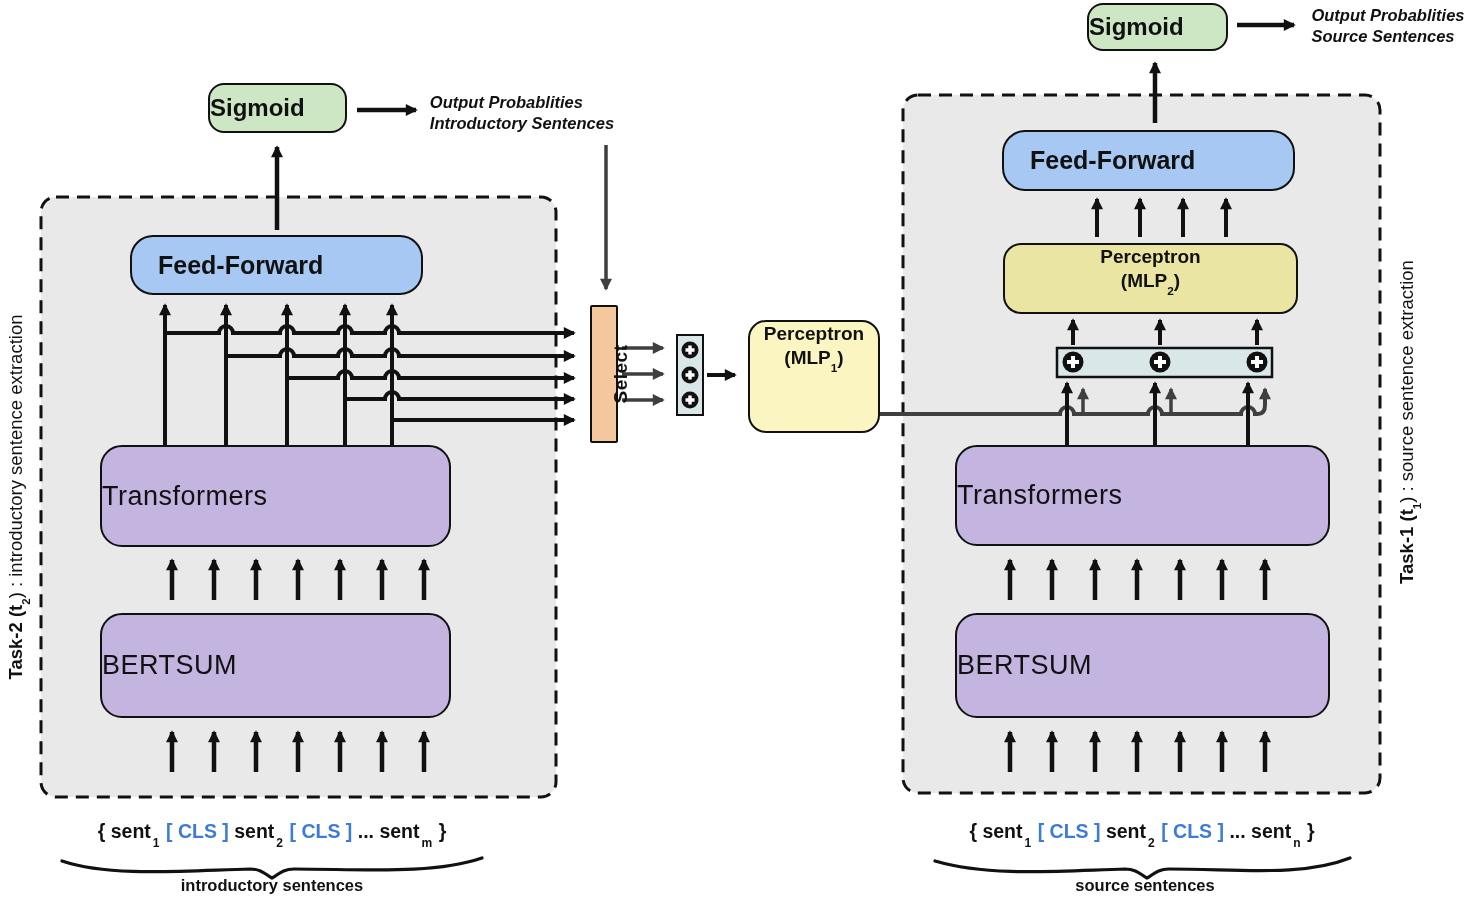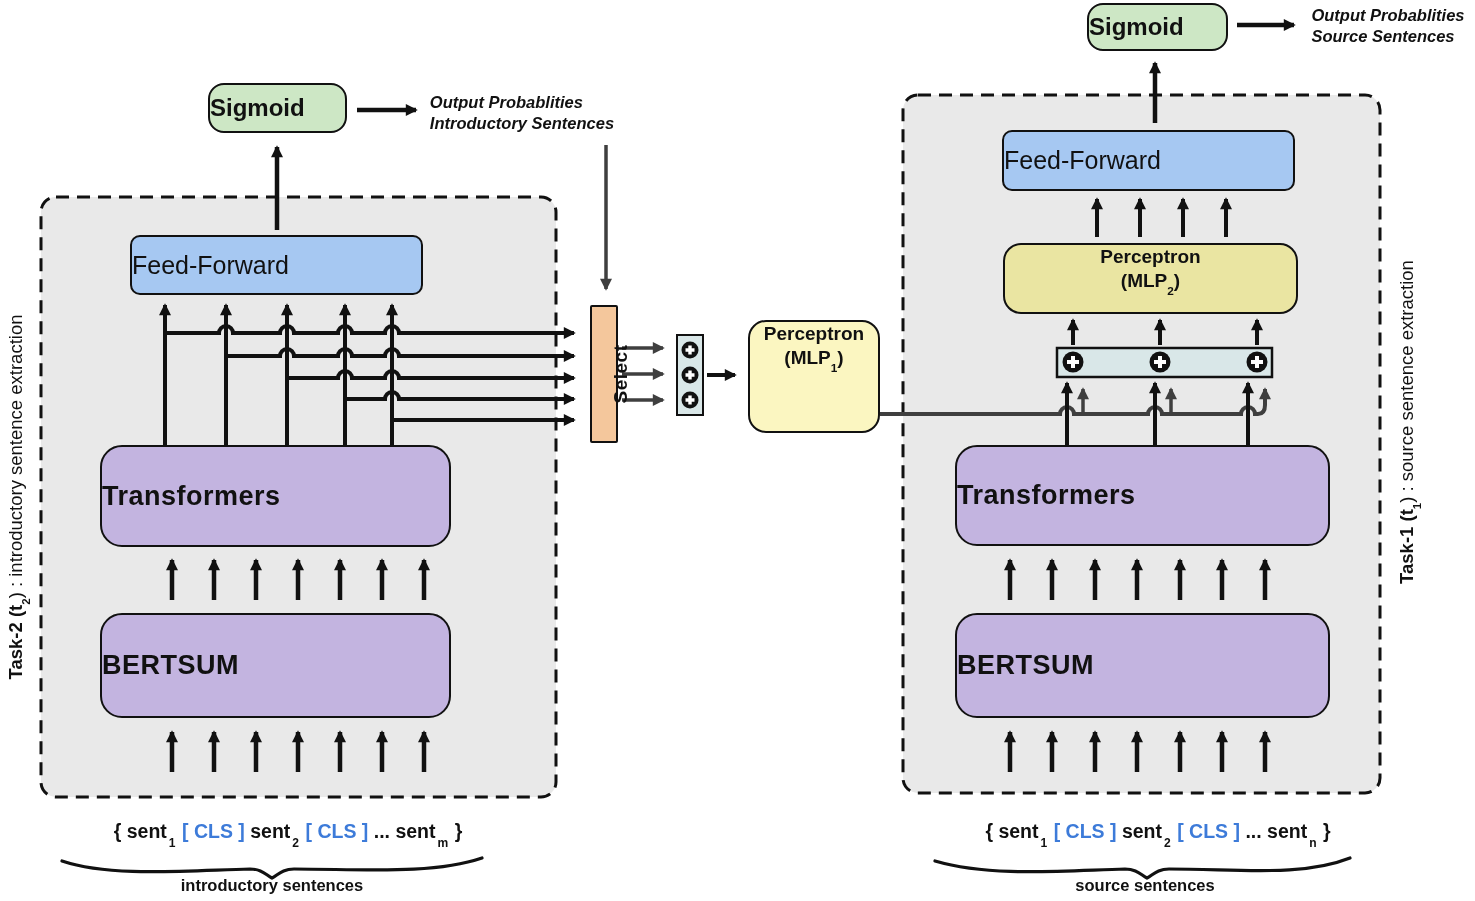--- a/index.html
+++ b/index.html
@@ -8,31 +8,31 @@
     --select-orange:#f4c79c; --aggregate-teal:#d9e7e8; --cls-blue:#3d7bd9;
     --arrow-black:#111111; --arrow-gray:#3f3f3f;
   }
   html,body{margin:0;padding:0;background:#ffffff;}
   #stage{position:relative;width:1475px;height:901px;overflow:hidden;
          font-family:"Liberation Sans","DejaVu Sans",sans-serif;color:#111;}
   svg.layer{position:absolute;left:0;top:0;z-index:1;}
   .box{position:absolute;z-index:3;display:flex;align-items:center;justify-content:flex-start;
        box-sizing:border-box;border:2.5px solid #111;color:#111;text-align:center;}
   .sigmoid{background:var(--sigmoid-green);border-radius:16px;font-size:24px;font-weight:600;}
-  .ff{background:var(--feed-forward-blue);border-radius:10px;font-size:25px;font-weight:400;}
-  .module{background:var(--module-purple);border-radius:22px;font-size:27px;font-weight:700;letter-spacing:0.5px;}
+  .ff{background:var(--feed-forward-blue);border-radius:23px;font-size:25px;font-weight:700;padding-left:26px;}
+  .module{background:var(--module-purple);border-radius:22px;font-size:27px;font-weight:400;letter-spacing:0.5px;}
   .mlp{flex-direction:column;border-radius:18px;font-size:19px;font-weight:600;line-height:24px;}
   .mlp1{background:var(--mlp1-yellow);}
   .mlp2{background:var(--mlp2-yellow);}
   .selectbox{background:var(--select-orange);border-width:2px;border-radius:2px;}
   .selectbox span{transform:rotate(-90deg);font-size:19px;font-weight:600;letter-spacing:0.5px;white-space:nowrap;}
   .outtext{position:absolute;z-index:3;font-style:italic;font-weight:700;font-size:16.5px;
            line-height:21px;text-align:left;white-space:nowrap;transform:translateX(-50%);}
   .senttext{position:absolute;z-index:3;font-size:19.5px;font-weight:600;white-space:nowrap;
-            transform:translateX(-50%);margin-left:16px;}
+            transform:translateX(-50%);}
   .senttext .cls{color:var(--cls-blue);}
   .senttext sub{font-size:0.62em;position:relative;top:0.32em;margin:0 1px 0 2px;}
   .caption{position:absolute;z-index:3;font-size:16.5px;font-weight:700;white-space:nowrap;
            transform:translateX(-50%);}
   .tasklabel{position:absolute;z-index:3;font-size:18.5px;font-weight:500;white-space:nowrap;
              transform:translate(-50%,-50%) rotate(-90deg);}
   .tasklabel b{font-weight:700;}
   .tasklabel sub,.mlp sub{font-size:0.62em;position:relative;top:0.3em;}
   .c{stroke:var(--arrow-black);fill:none;}
   .g{stroke:var(--arrow-gray);fill:none;}

